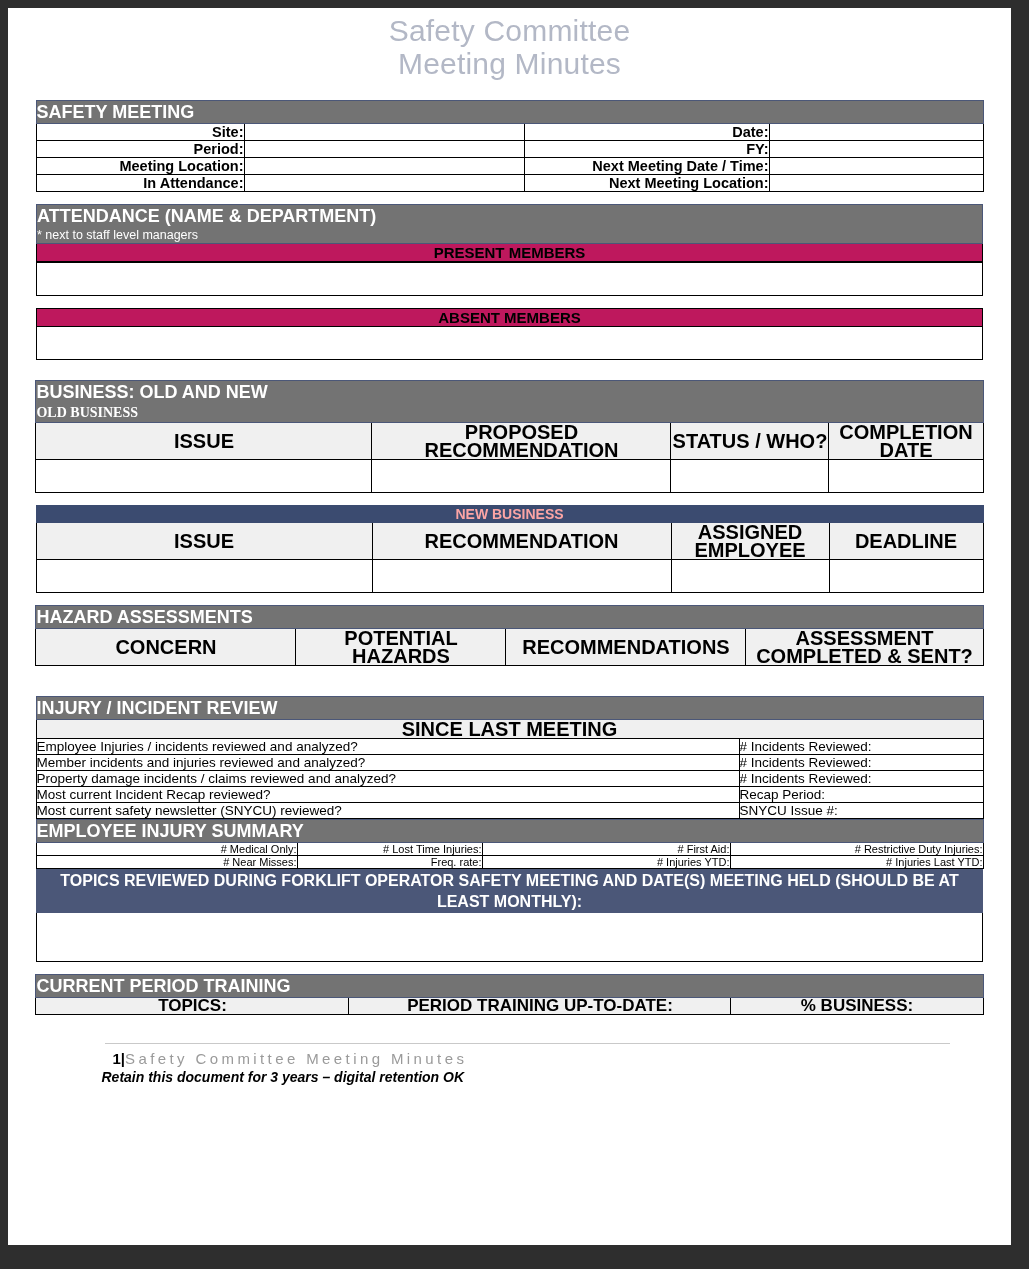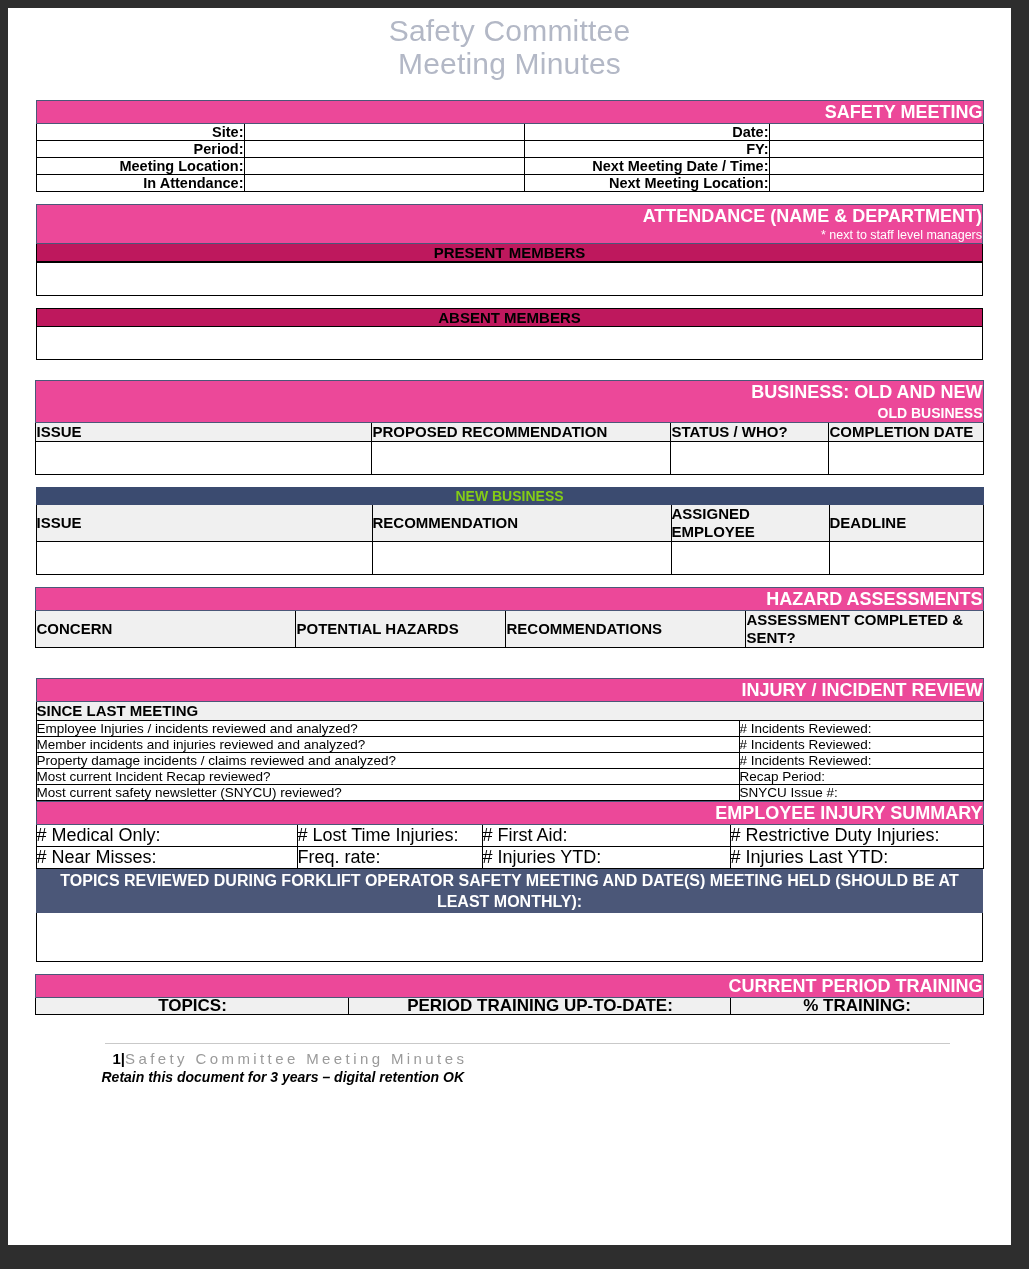--- a/index.html
+++ b/index.html
@@ -41,66 +41,67 @@
     margin: 0 auto;
     border-collapse: collapse;
     table-layout: fixed;
   }
   .sheet td {
     border: 1px solid #000;
     padding: 0;
     vertical-align: middle;
   }
   .blue-bar {
-    background: #ec4899;
+    background: #737373;
     color: #ffffff;
-    text-align: right;
+    text-align: left;
     font-weight: bold;
     font-size: 18px;
     padding: 6px 4px 7px 4px;
     border: 1px solid #4b5778 !important;
     line-height: 22px;
   }
   .blue-bar .sub {
     display: block;
     font-size: 14px;
     font-weight: bold;
     line-height: 18px;
     padding-top: 1px;
+    font-family: Liberation Serif, serif;
   }
   .blue-bar .sub-light {
     display: block;
     font-size: 12.5px;
     font-weight: normal;
     line-height: 16px;
   }
   .blue-bar-sm {
     background: #3b4b70;
-    color: #84cc16;
+    color: #fca5a5;
     text-align: center;
     font-weight: bold;
     font-size: 14px;
     padding: 3px 4px 4px 4px;
     border: 1px solid #3b4b70 !important;
   }
   .blue-bar-wrap {
     background: #4b5778;
     color: #ffffff;
     text-align: center;
     font-weight: bold;
     font-size: 16px;
     line-height: 21px;
     padding: 7px 10px 8px 10px;
     border: 1px solid #4b5778 !important;
   }
   .gray-head {
     background: #f0f0f0;
-    text-align: left;
-    font-weight: bold;
-    font-size: 15px;
+    text-align: center;
+    font-weight: bold;
+    font-size: 20px;
     padding: 9px 4px;
     line-height: 18px;
   }
   .gray-head-sm {
     background: #f0f0f0;
     text-align: center;
     font-weight: bold;
     font-size: 17px;
     padding: 9px 4px;
     line-height: 16px;
@@ -120,23 +121,23 @@
     white-space: nowrap;
   }
   .fill { background: #ffffff; }
   .row-blank { height: 32px; }
   .qcell {
     font-size: 13.5px;
     padding: 7px 8px;
     text-align: left;
   }
   .inj-cell {
-    font-size: 18px;
+    font-size: 11px;
     padding: 6px 8px;
-    text-align: left;
+    text-align: right;
   }
   .spacer-sm { height: 12px; }
   .spacer-md { height: 20px; }
   .spacer-lg { height: 30px; }
   .big-blank { height: 48px; }
 
   
   .footer {
     width: 880px;
     margin: 0 auto;
@@ -419,21 +420,21 @@
         <col style="width:382px">
         <col style="width:252px">
     </colgroup>
     <tbody>
         <tr>
       <td class="blue-bar" colspan="3">CURRENT PERIOD TRAINING</td>
     </tr>
     <tr>
       <td class="gray-head-sm">TOPICS:</td>
       <td class="gray-head-sm">PERIOD TRAINING UP-TO-DATE:</td>
-      <td class="gray-head-sm">% TRAINING:</td>
+      <td class="gray-head-sm">% BUSINESS:</td>
     </tr>
   </tbody>
     </table>
 
   <div class="footer">
     <div class="footer-rule"></div>
     <div class="footer-line1"><b>1</b><b>|</b><span>Safety Committee Meeting Minutes</span></div>
     <div class="footer-line2">Retain this document for 3 years – digital retention OK</div>
   </div>
 

